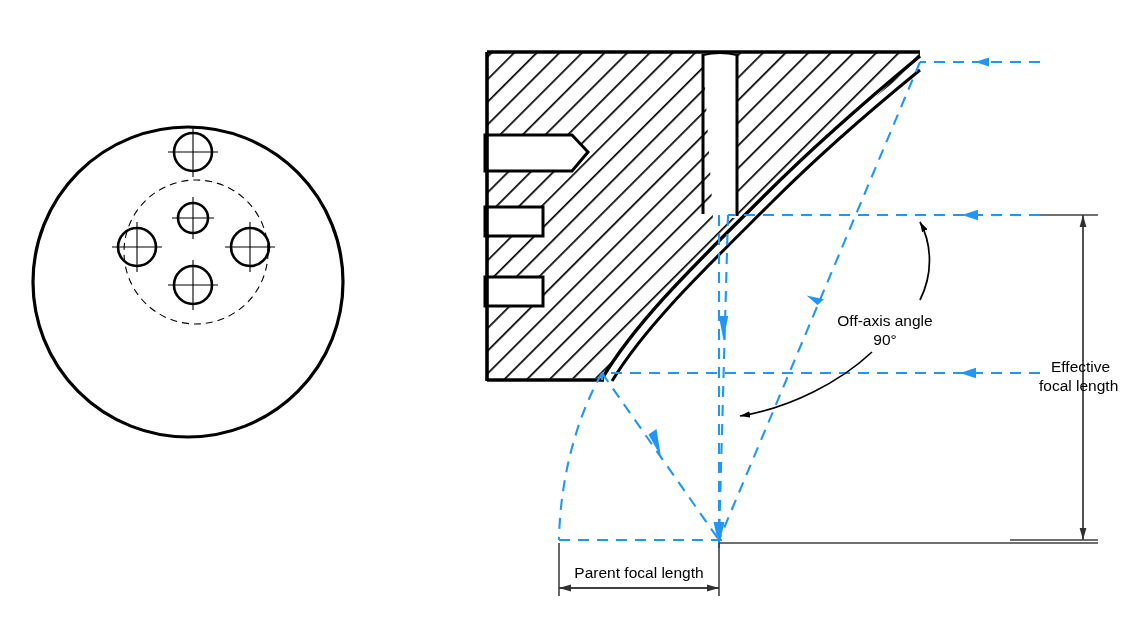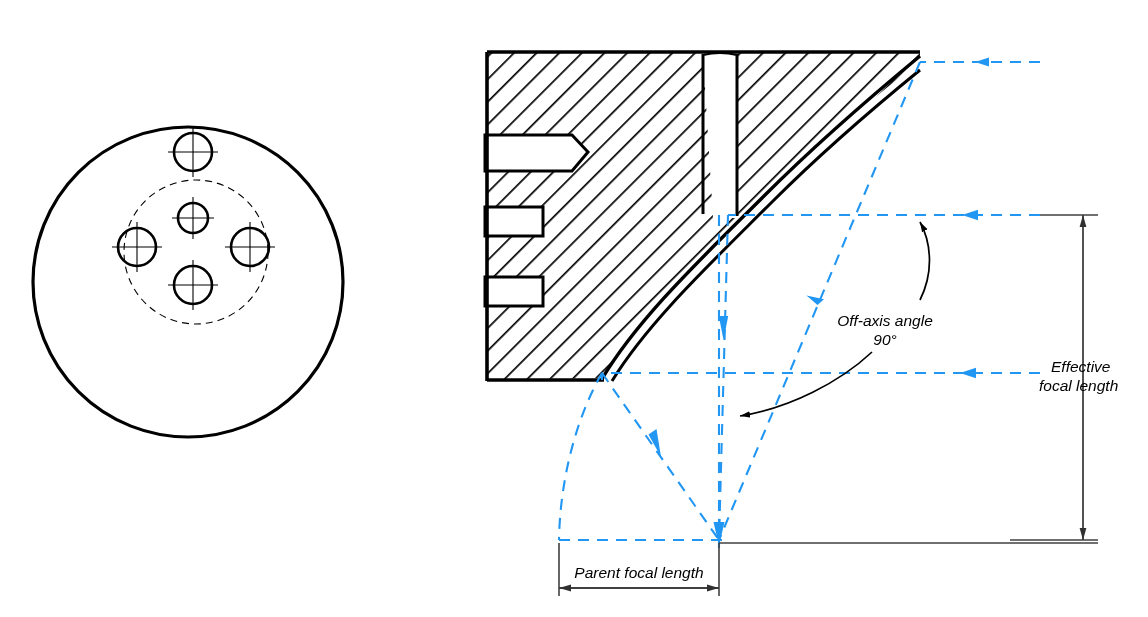--- a/index.html
+++ b/index.html
@@ -10,21 +10,20 @@
   body {
     width: 1148px;
     height: 617px;
     font-family: "Liberation Sans", sans-serif;
     overflow: hidden;
   }
   #figure-root {
     position: relative;
     width: 1064px;
     height: 617px;
-    font-style: italic;
   }
   svg.drawing {
     position: absolute;
     top: 0;
     left: 0;
     width: 1148px;
     height: 617px;
     display: block;
   }
   text {

